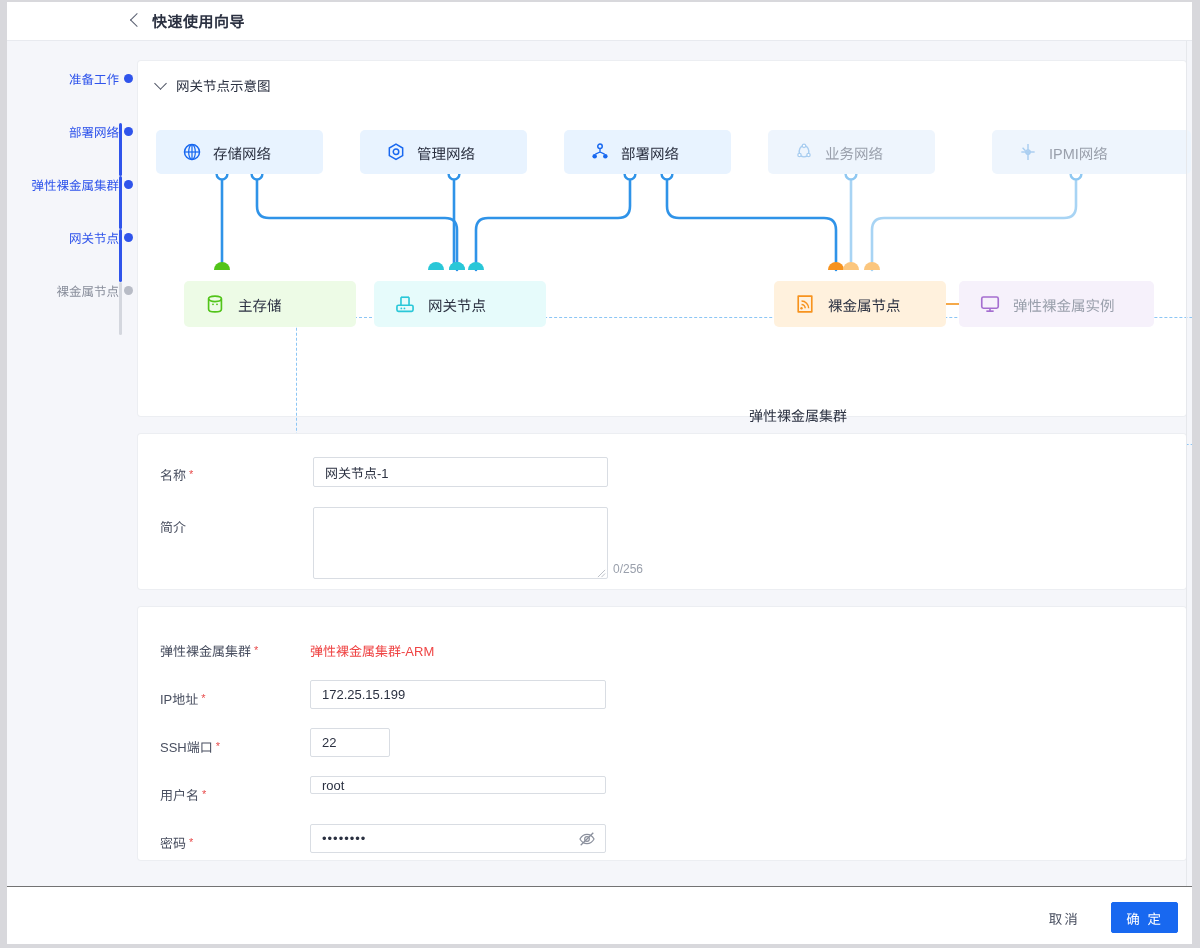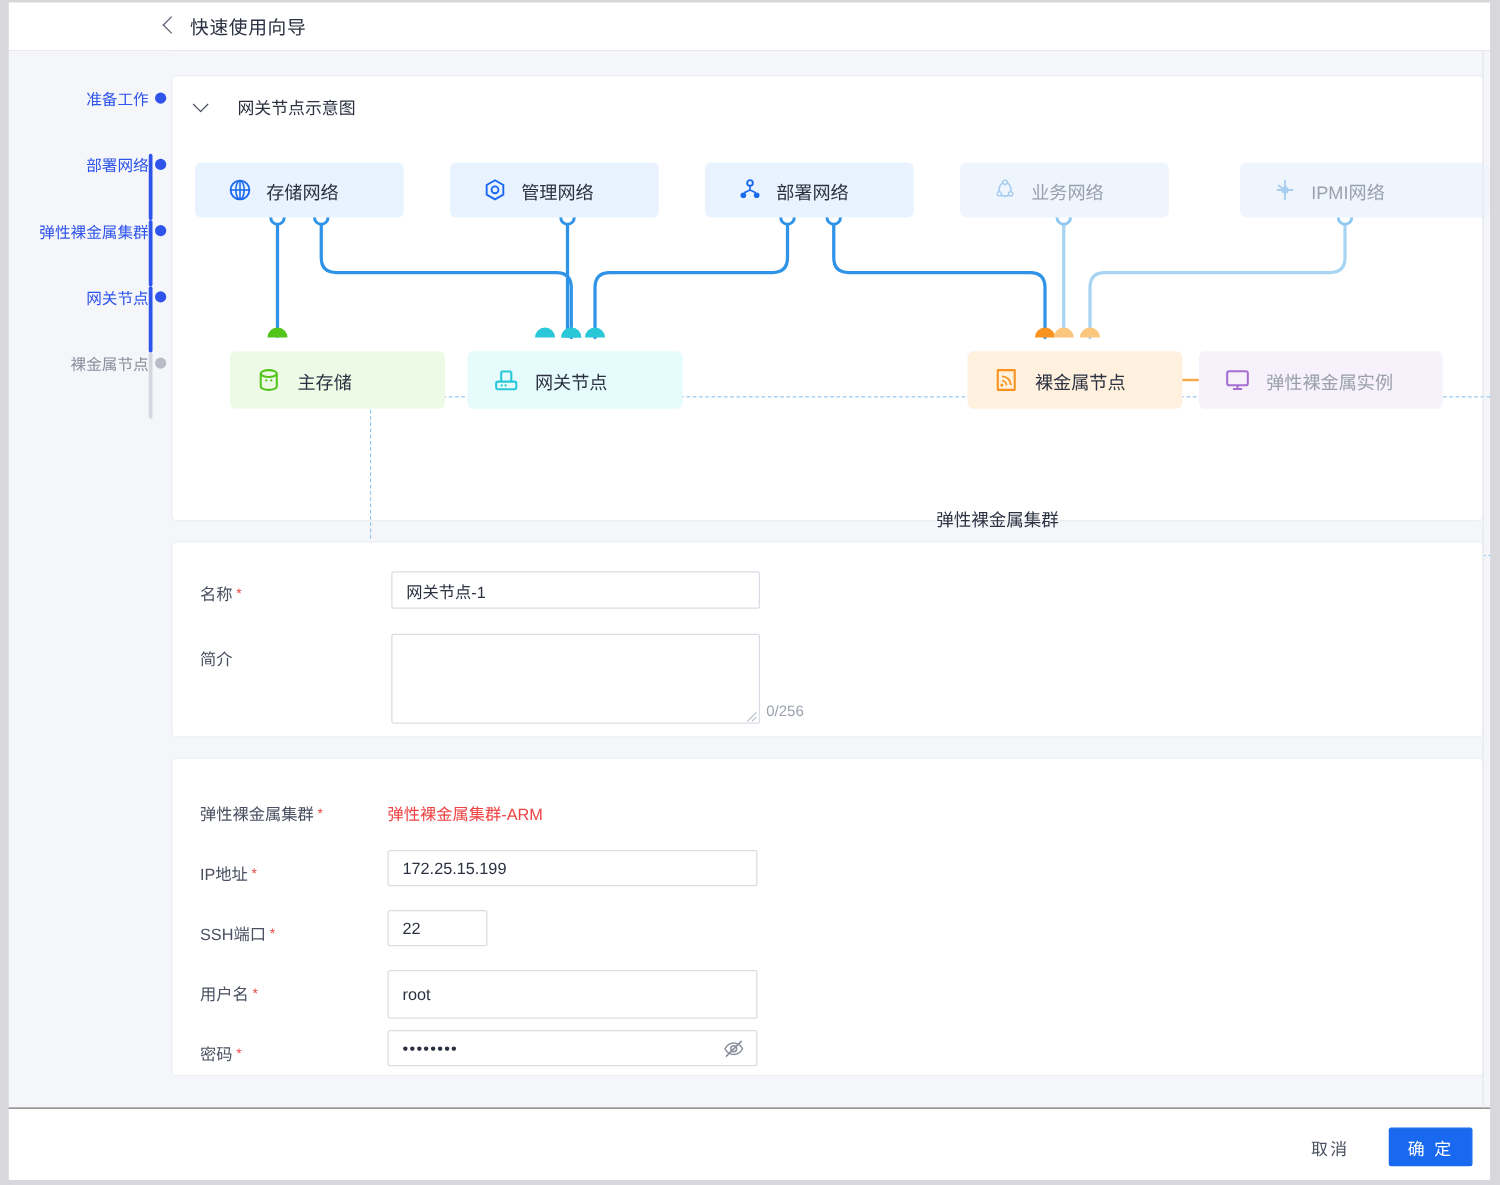--- a/index.html
+++ b/index.html
@@ -26,21 +26,21 @@
     display: flex; align-items: center; gap: 10px;
     cursor: pointer;
   }
   .chev-left {
     width: 10px; height: 10px;
     border-left: 1.6px solid #5a6072;
     border-bottom: 1.6px solid #5a6072;
     transform: rotate(45deg);
     margin-top: 0px;
   }
-  .page-title { font-size: 15px; color: #2b3141; letter-spacing: .5px; }
+  .page-title { font-size: 15px; color: #2b3141; letter-spacing: .5px; font-weight: bold; }
 
   
   .rail {
     position: absolute; left: 0; top: 41px; width: 138px; height: 862px;
     background: #f5f6fa;
   }
   .steps { position: absolute; left: 0; top: 0; width: 138px; height: 260px; }
   .step {
     position: absolute; right: 19px; height: 18px;
     display: flex; align-items: center; gap: 9px;
@@ -67,21 +67,21 @@
     border-radius: 3px;
     box-shadow: 0 0 0 1px #eceef2;
   }
   #diagram-card { left: 138px; top: 61px; width: 1048px; height: 355px; }
   #basic-card   { left: 138px; top: 434px; width: 1048px; height: 155px; }
   #conn-card    { left: 138px; top: 607px; width: 1048px; height: 253px; }
 
   
   .diagram-header {
     position: absolute; left: 18px; top: 14px;
-    display: flex; align-items: center; gap: 25px; cursor: pointer;
+    display: flex; align-items: center; gap: 11px; cursor: pointer;
   }
   .chev-down {
     width: 9px; height: 9px;
     border-right: 1.6px solid #4a5061;
     border-bottom: 1.6px solid #4a5061;
     transform: rotate(45deg); margin-top: -4px;
   }
   .diagram-title { font-size: 13.5px; color: #2b3141; }
 
   
@@ -380,21 +380,21 @@
     <span class="form-label" style="left:22px; top:130px;">
       <span>SSH端口</span><span class="req">*</span>
     </span>
     <div class="field" style="left:172px; top:121px; width:80px; height:29px;">
       <span>22</span>
     </div>
 
     <span class="form-label" style="left:22px; top:178px;">
       <span>用户名</span><span class="req">*</span>
     </span>
-    <div class="field" style="left:172px; top:169px; width:296px; height:39px;">
+    <div class="field" style="left:172px; top:169px; width:296px; height:18px;">
       <span>root</span>
     </div>
 
     <span class="form-label" style="left:22px; top:226px;">
       <span>密码</span><span class="req">*</span>
     </span>
     <div class="field" style="left:172px; top:217px; width:296px; height:29px;">
       <span style="letter-spacing:1px;">••••••••</span>
     </div>
     <svg class="eye" style="left:440px; top:223px;" viewBox="0 0 24 24">

